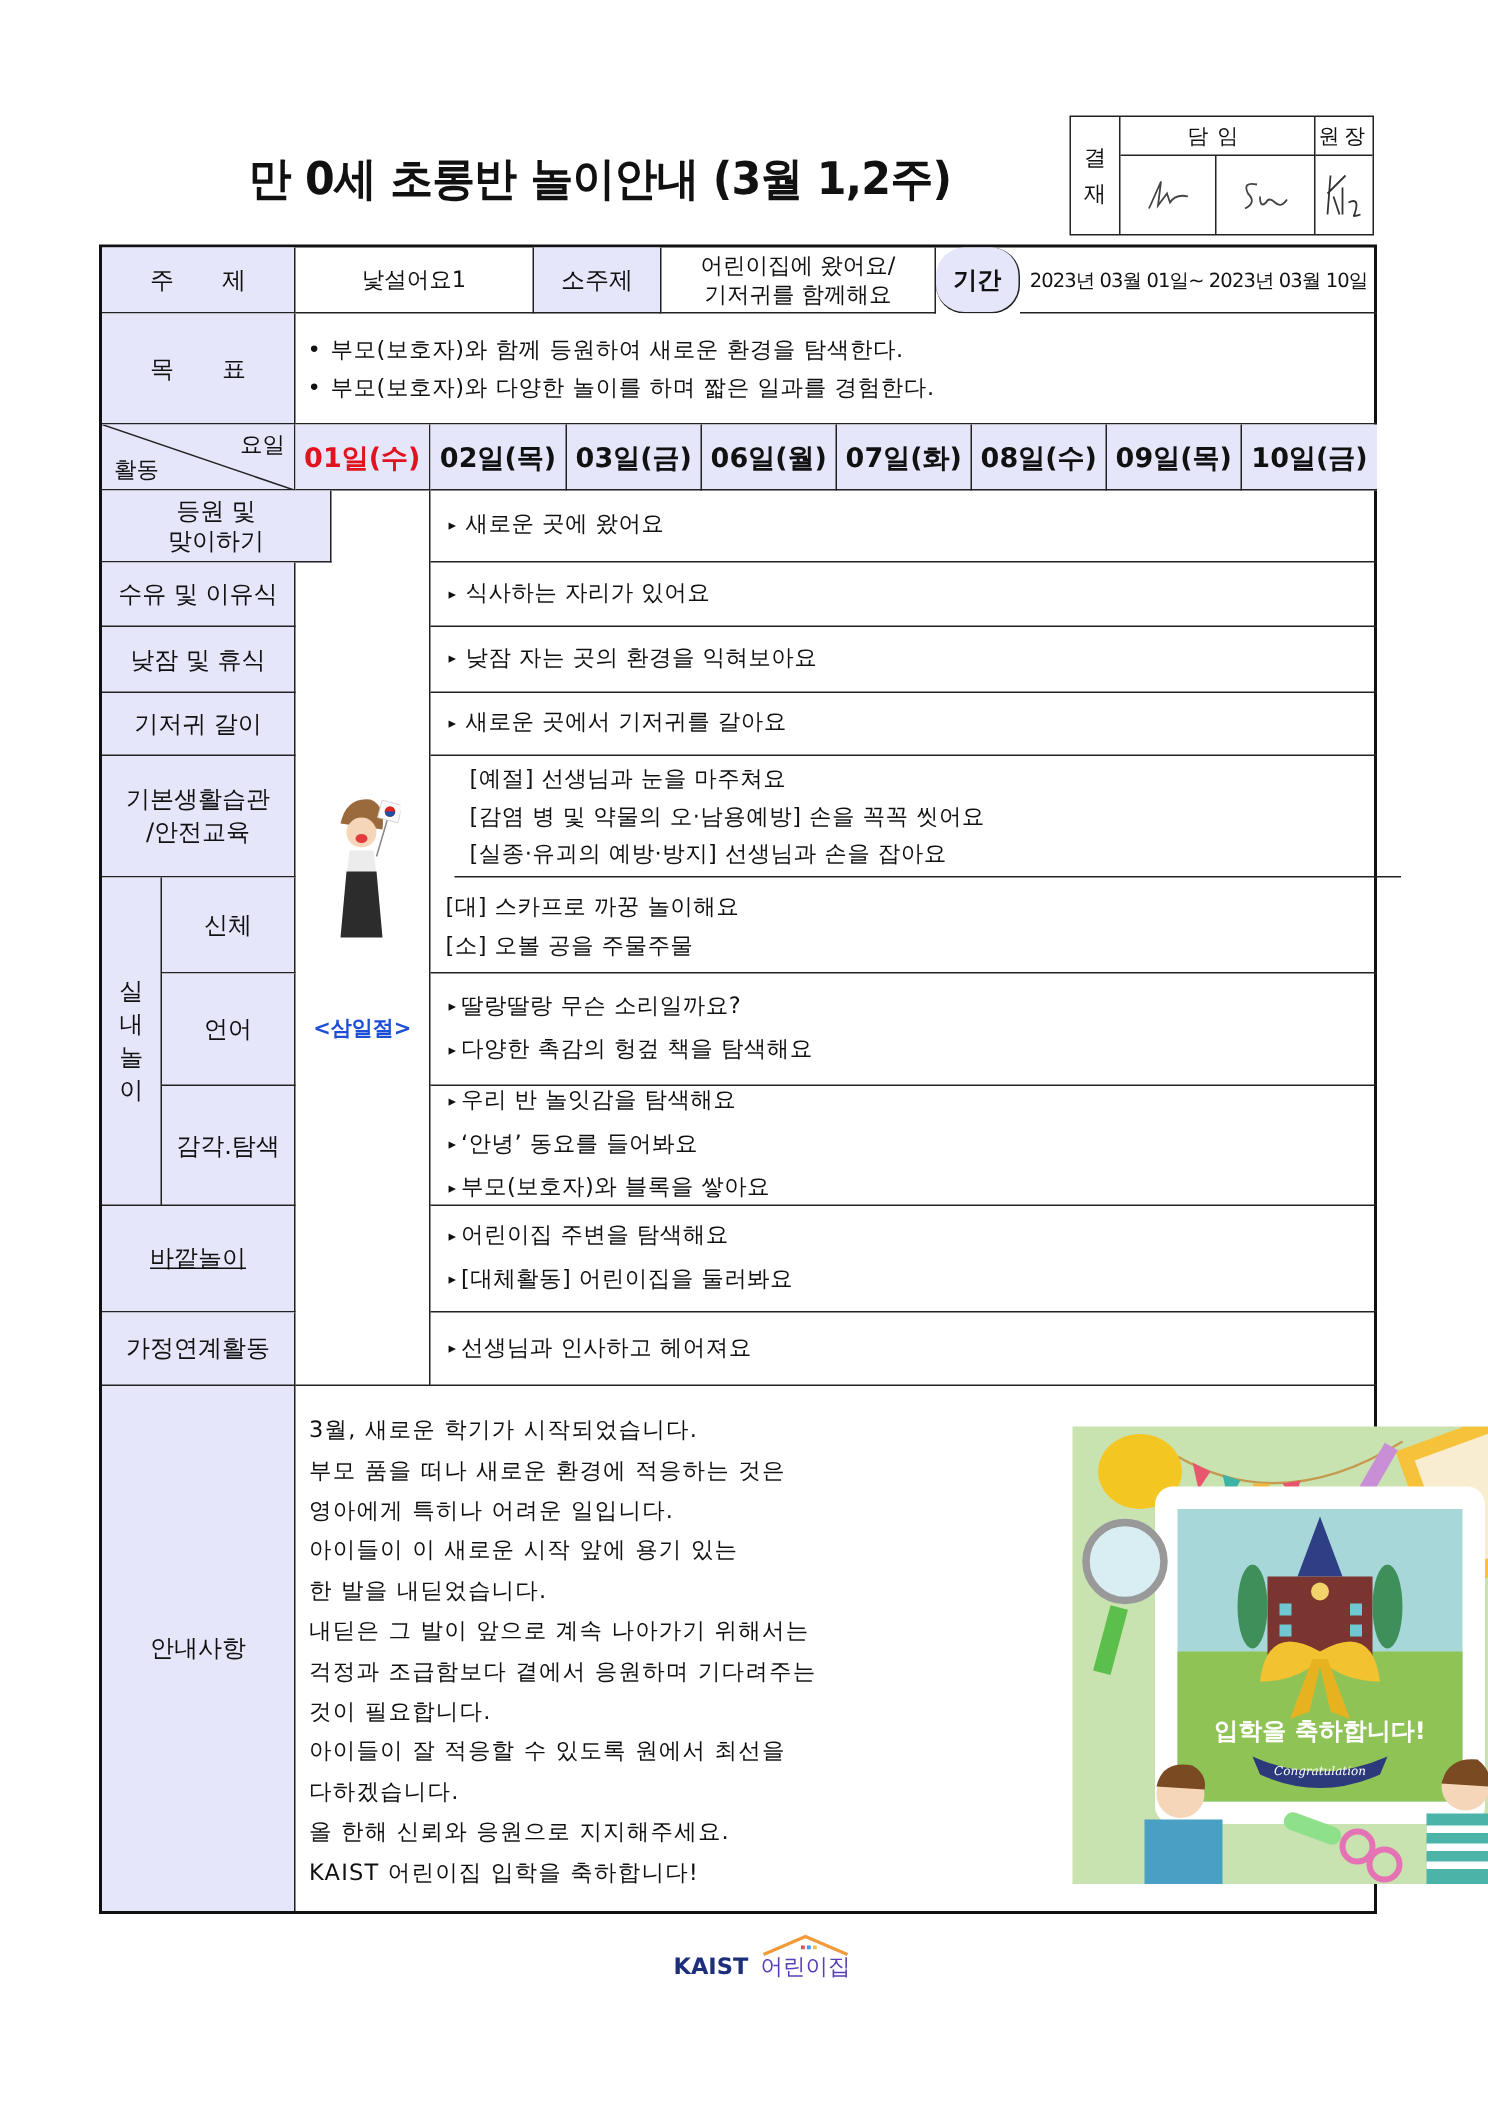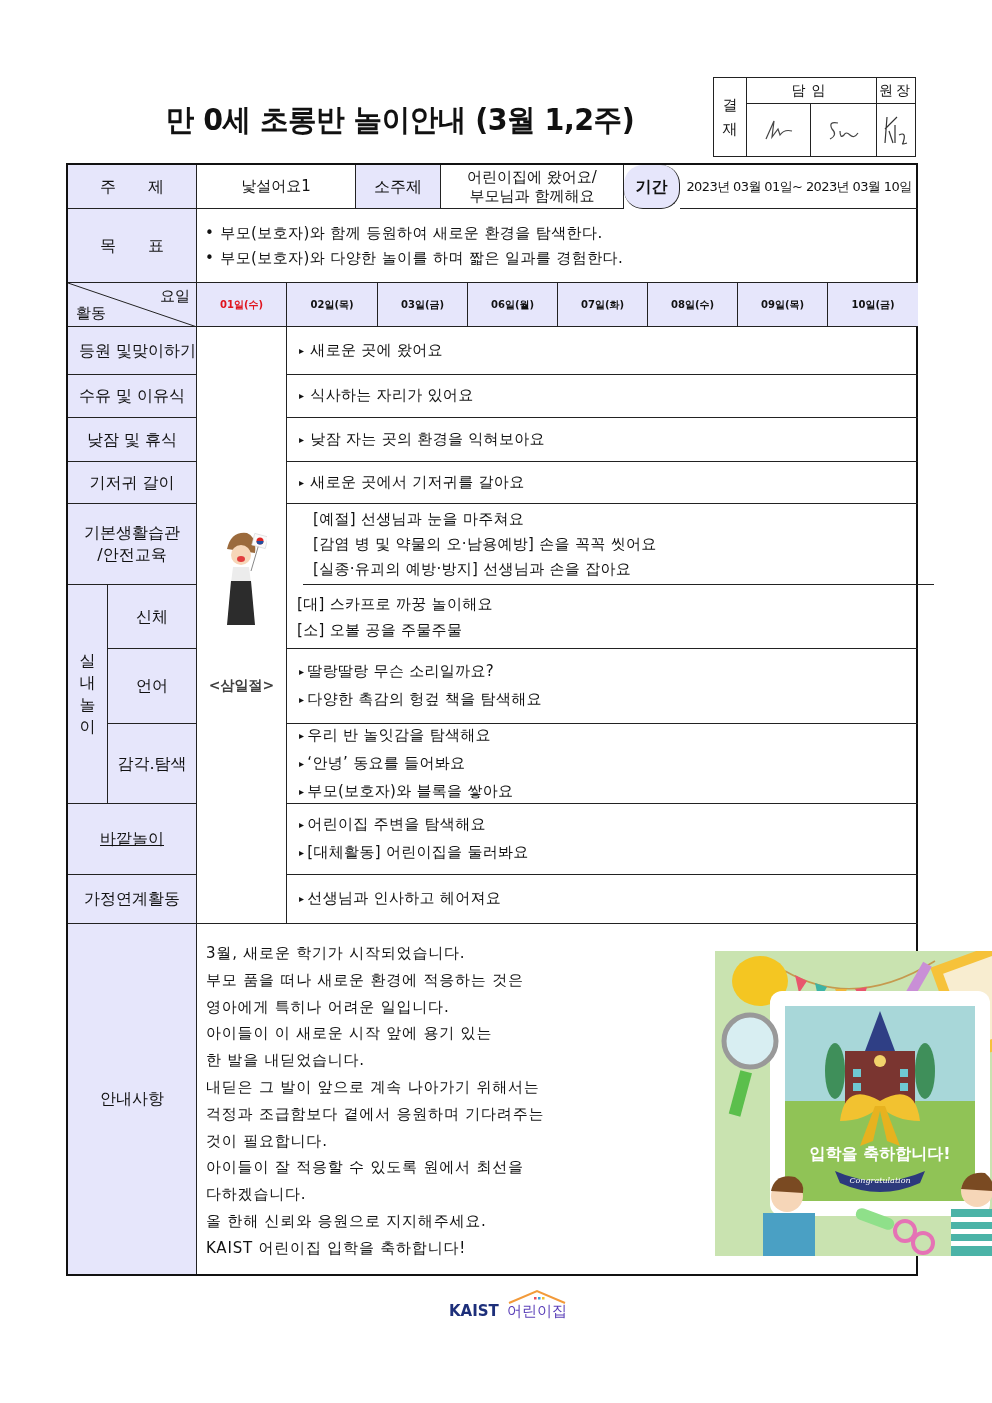--- a/index.html
+++ b/index.html
@@ -29,30 +29,30 @@
   .tbl { position: absolute; left: 66px; top: 163px; width: 852px; height: 1113px; border: 2px solid #111; padding-left: 48px; }
   .cell { position: absolute; border-right: 1px solid #222; border-bottom: 1px solid #222; }
   .lbl { background: #e6e6fb; display: flex; align-items: center; justify-content: center; text-align: center; font-size: 16px; line-height: 22px; }
   .val { display: flex; align-items: center; font-size: 15px; }
   .center { justify-content: center; text-align: center; }
   .content { padding-left: 12px; flex-direction: column; align-items: flex-start; justify-content: center; font-size: 15px; line-height: 26px; letter-spacing: 0.3px; }
   .content .line { white-space: nowrap; }
   .bullet::before { content: "\25B8"; font-size: 10px; margin-right: 6px; position: relative; top: -1px; }
   .bullet-tight::before { content: "\25B8"; font-size: 10px; margin-right: 3px; position: relative; top: -1px; }
   .dot::before { content: "\2022"; margin-right: 6px; }
-  .day { background: #e6e6fb; display: flex; align-items: center; justify-content: center; font-size: 10px; font-weight: bold; }
+  .day { background: #e6e6fb; display: flex; align-items: center; justify-content: center; font-size: 18px; font-weight: bold; }
   .day.red { color: #e0141e; }
 
   .diag-cell { overflow: hidden; }
   .diag-cell svg { position: absolute; left: 0; top: 0; }
   .diag-top { position: absolute; right: 6px; top: 2px; font-size: 15px; }
   .diag-bot { position: absolute; left: 8px; bottom: 2px; font-size: 15px; }
 
   .holiday-img { position: absolute; left: 20px; top: 200px; width: 50px; height: 100px; }
-  .holiday-label { position: absolute; left: 0; width: 89px; top: 350px; text-align: center; color: #404040; font-size: 14px; font-weight: bold; }
+  .holiday-label { position: absolute; left: 0; width: 89px; top: 350px; text-align: center; color: #1d4ed8; font-size: 14px; font-weight: bold; }
 
   .notice-text { position: absolute; left: 9px; top: 16px; font-size: 15px; line-height: 26.8px; letter-spacing: 0.8px; white-space: nowrap; }
   .notice-img { position: absolute; left: 518px; top: 27px; width: 328px; height: 305px; overflow: hidden; background: #cfe6b5; }
 
   .logo { position: absolute; left: 449px; top: 1289px; width: 124px; height: 34px; }
 </style>
 </head>
 <body>
 
 <div class="title">만 0세 초롱반 놀이안내 (3월 1,2주)</div>
@@ -81,21 +81,21 @@
   </div>
 </div>
 
 <div class="tbl">
 
   <div class="cell lbl" style="left:0;top:0;width:129px;height:44px;">주　　제</div>
   <div class="cell val center" style="left:129px;top:0;width:159px;height:44px;">낯설어요1</div>
   <div class="cell lbl" style="left:288px;top:0;width:85px;height:44px;">소주제</div>
   <div class="cell val center" style="left:373px;top:0;width:183px;height:44px;flex-direction:column;line-height:19px;">
     <span>어린이집에 왔어요/</span>
-    <span>부모님과 함께해요</span>
+    <span>기저귀를 함께해요</span>
   </div>
   <div class="cell lbl" style="left:556px;top:0;width:56px;height:44px;font-weight:bold;border-radius:19px;">기간</div>
   <div class="cell val center" style="left:612px;top:0;width:238px;height:44px;border-right:none;font-size:13px;letter-spacing:-0.6px;">2023년 03월 01일~ 2023년 03월 10일</div>
 
   <div class="cell lbl" style="left:0;top:44px;width:129px;height:74px;">목　　표</div>
   <div class="cell val" style="left:129px;top:44px;width:721px;height:74px;border-right:none;flex-direction:column;align-items:flex-start;justify-content:center;padding-left:8px;line-height:25px;letter-spacing:0.4px;">
     <span class="dot">부모(보호자)와 함께 등원하여 새로운 환경을 탐색한다.</span>
     <span class="dot">부모(보호자)와 다양한 놀이를 하며 짧은 일과를 경험한다.</span>
   </div>
 
@@ -123,21 +123,21 @@
       <path d="M16 40 L32 40 L34 56 L14 56 Z" fill="#ececec"></path>
       <path d="M14 54 L34 54 L38 98 L10 98 Z" fill="#2c2c2c"></path>
       <line x1="34" y1="44" x2="44" y2="10" stroke="#888" stroke-width="1"></line>
       <rect x="36" y="8" width="14" height="12" fill="#fafafa" stroke="#ccc" stroke-width="0.5" transform="rotate(15 43 14)"></rect>
       <circle cx="43" cy="14" r="3.5" fill="#d22"></circle>
       <path d="M39.5 14 A3.5 3.5 0 0 0 46.5 14 Z" fill="#1f4fa0"></path>
     </svg>
     <div class="holiday-label">&lt;삼일절&gt;</div>
   </div>
 
-  <div class="cell lbl" style="left:0;top:162px;width:129px;height:48px;flex-direction:row;line-height:20px;justify-content:flex-end;">
+  <div class="cell lbl" style="left:0;top:162px;width:153px;height:48px;flex-direction:column;line-height:20px;">
     <span>등원 및</span>
     <span>맞이하기</span>
   </div>
   <div class="cell val content" style="left:219px;top:162px;width:631px;height:48px;border-right:none;">
     <span class="line bullet">새로운 곳에 왔어요</span>
   </div>
 
   <div class="cell lbl" style="left:0;top:210px;width:129px;height:43px;">수유 및 이유식</div>
   <div class="cell val content" style="left:219px;top:210px;width:631px;height:43px;border-right:none;">
     <span class="line bullet">식사하는 자리가 있어요</span>

